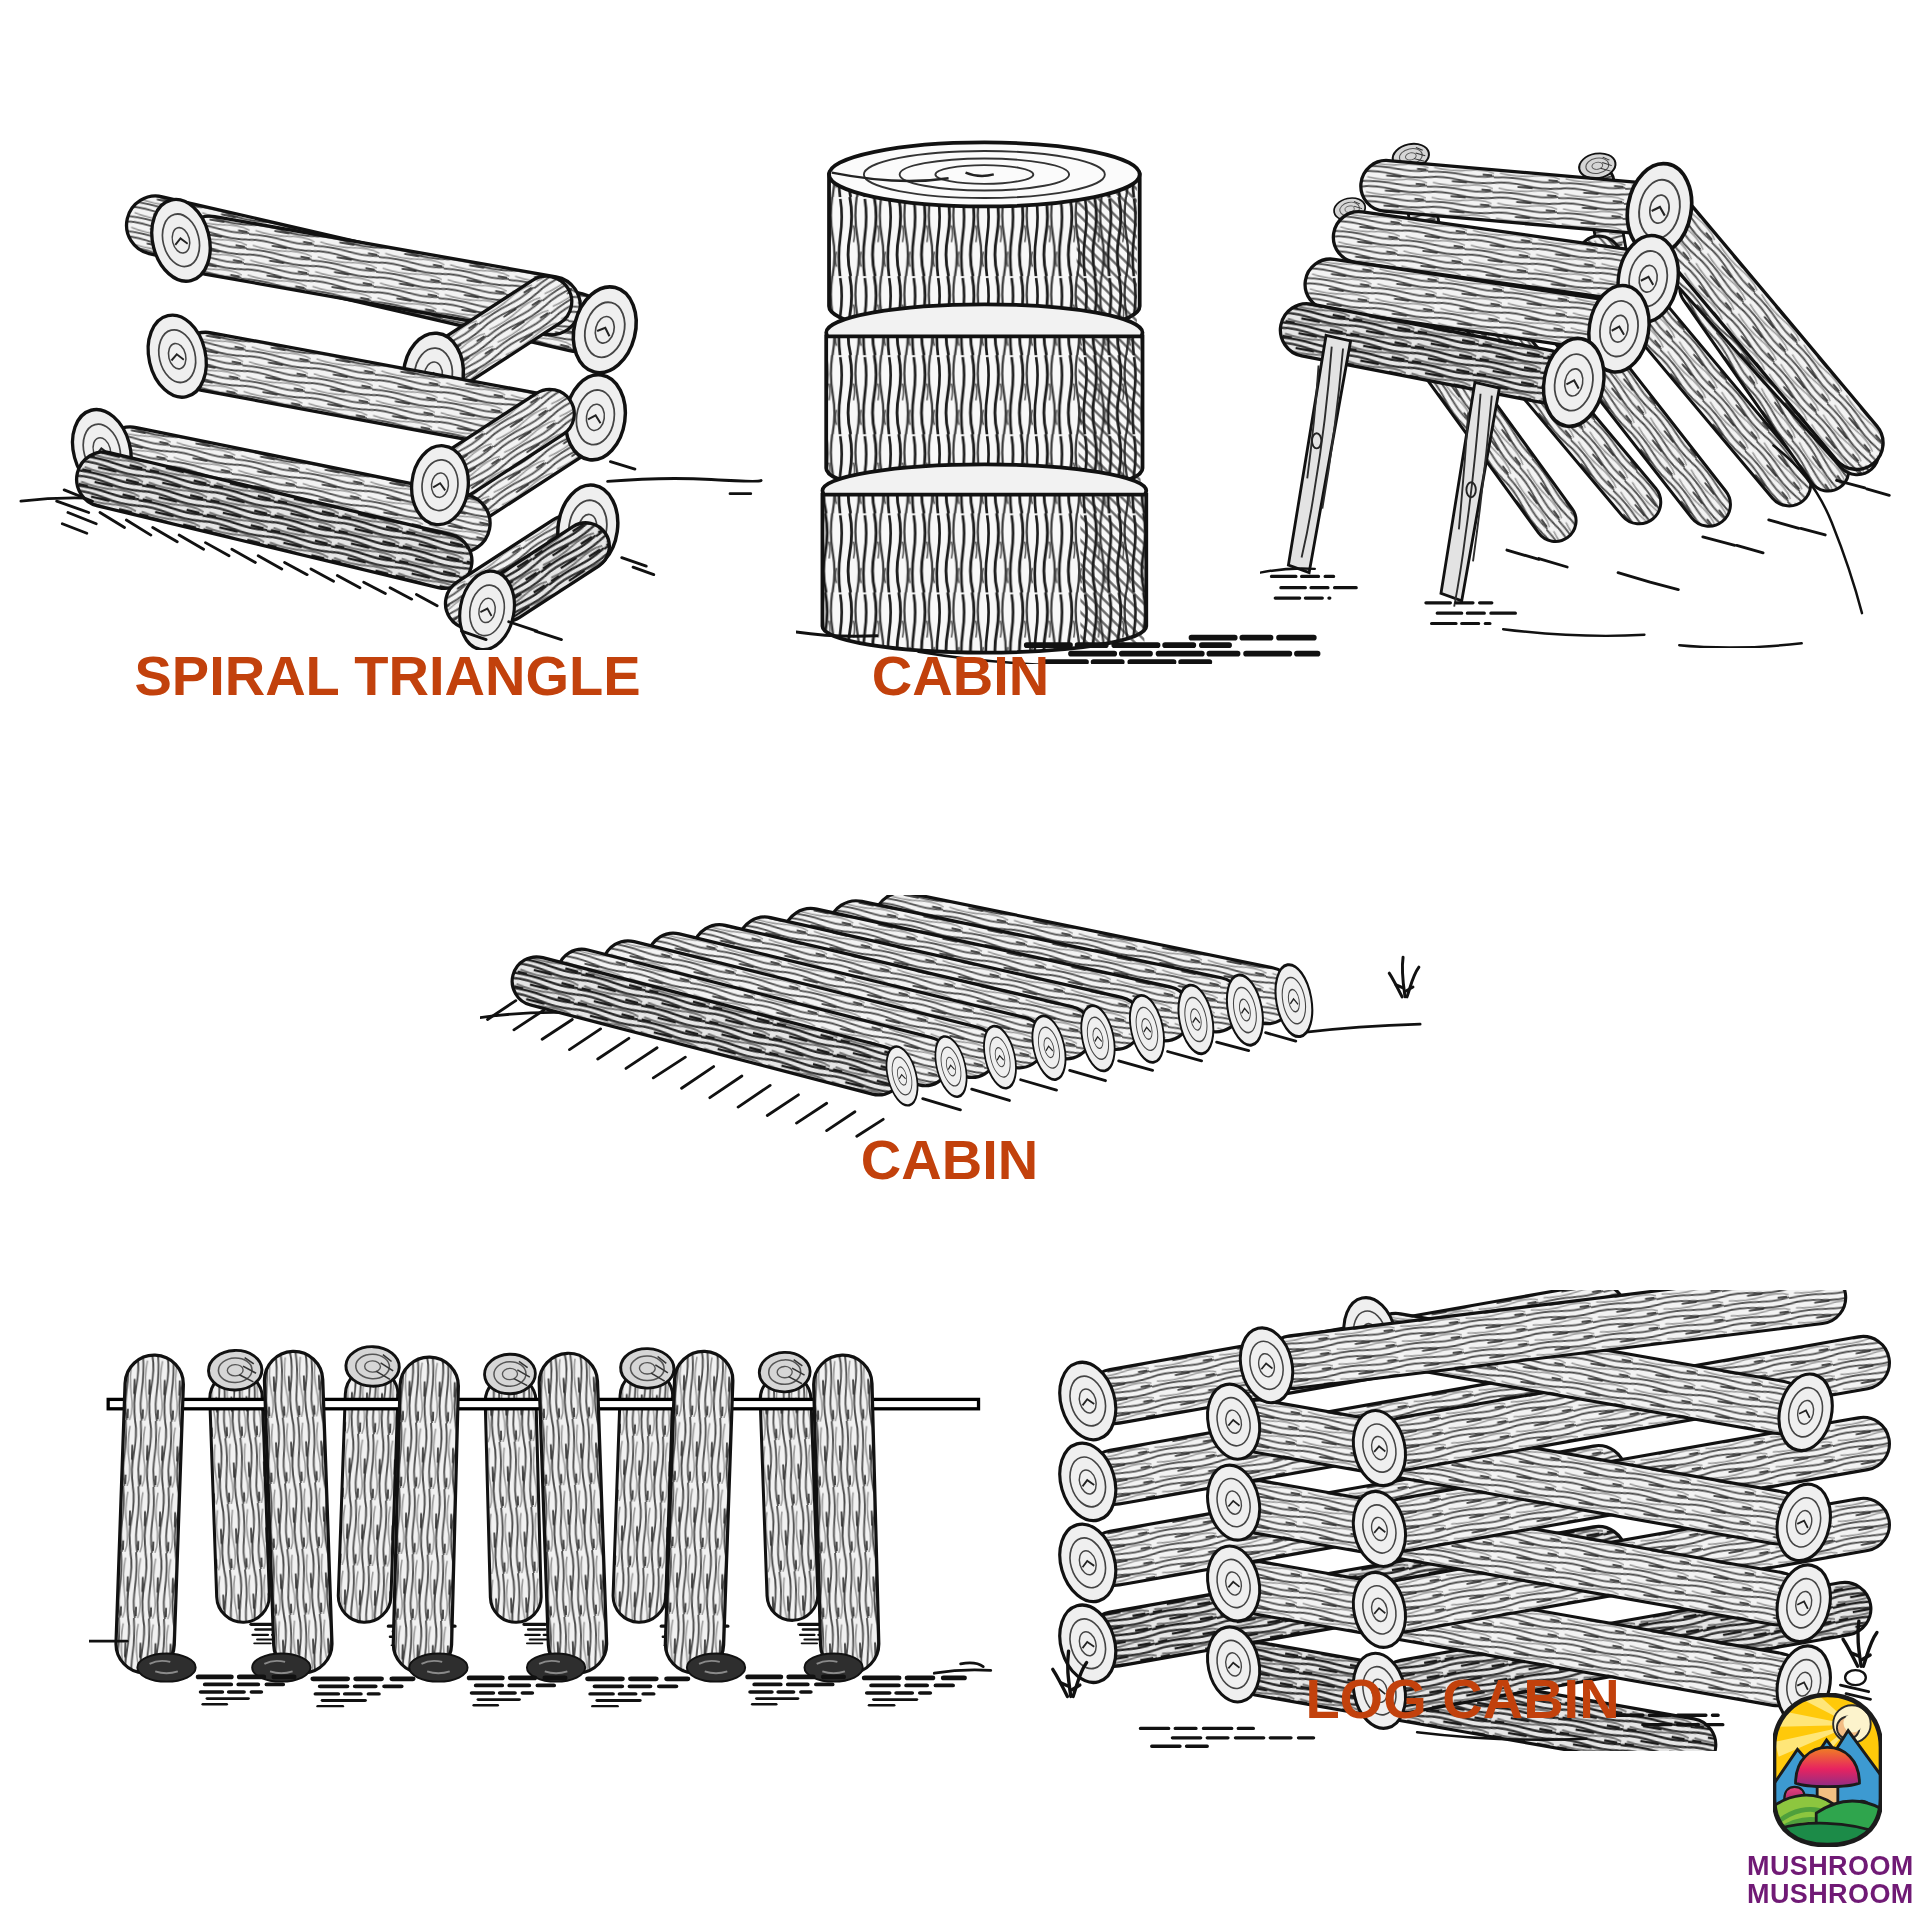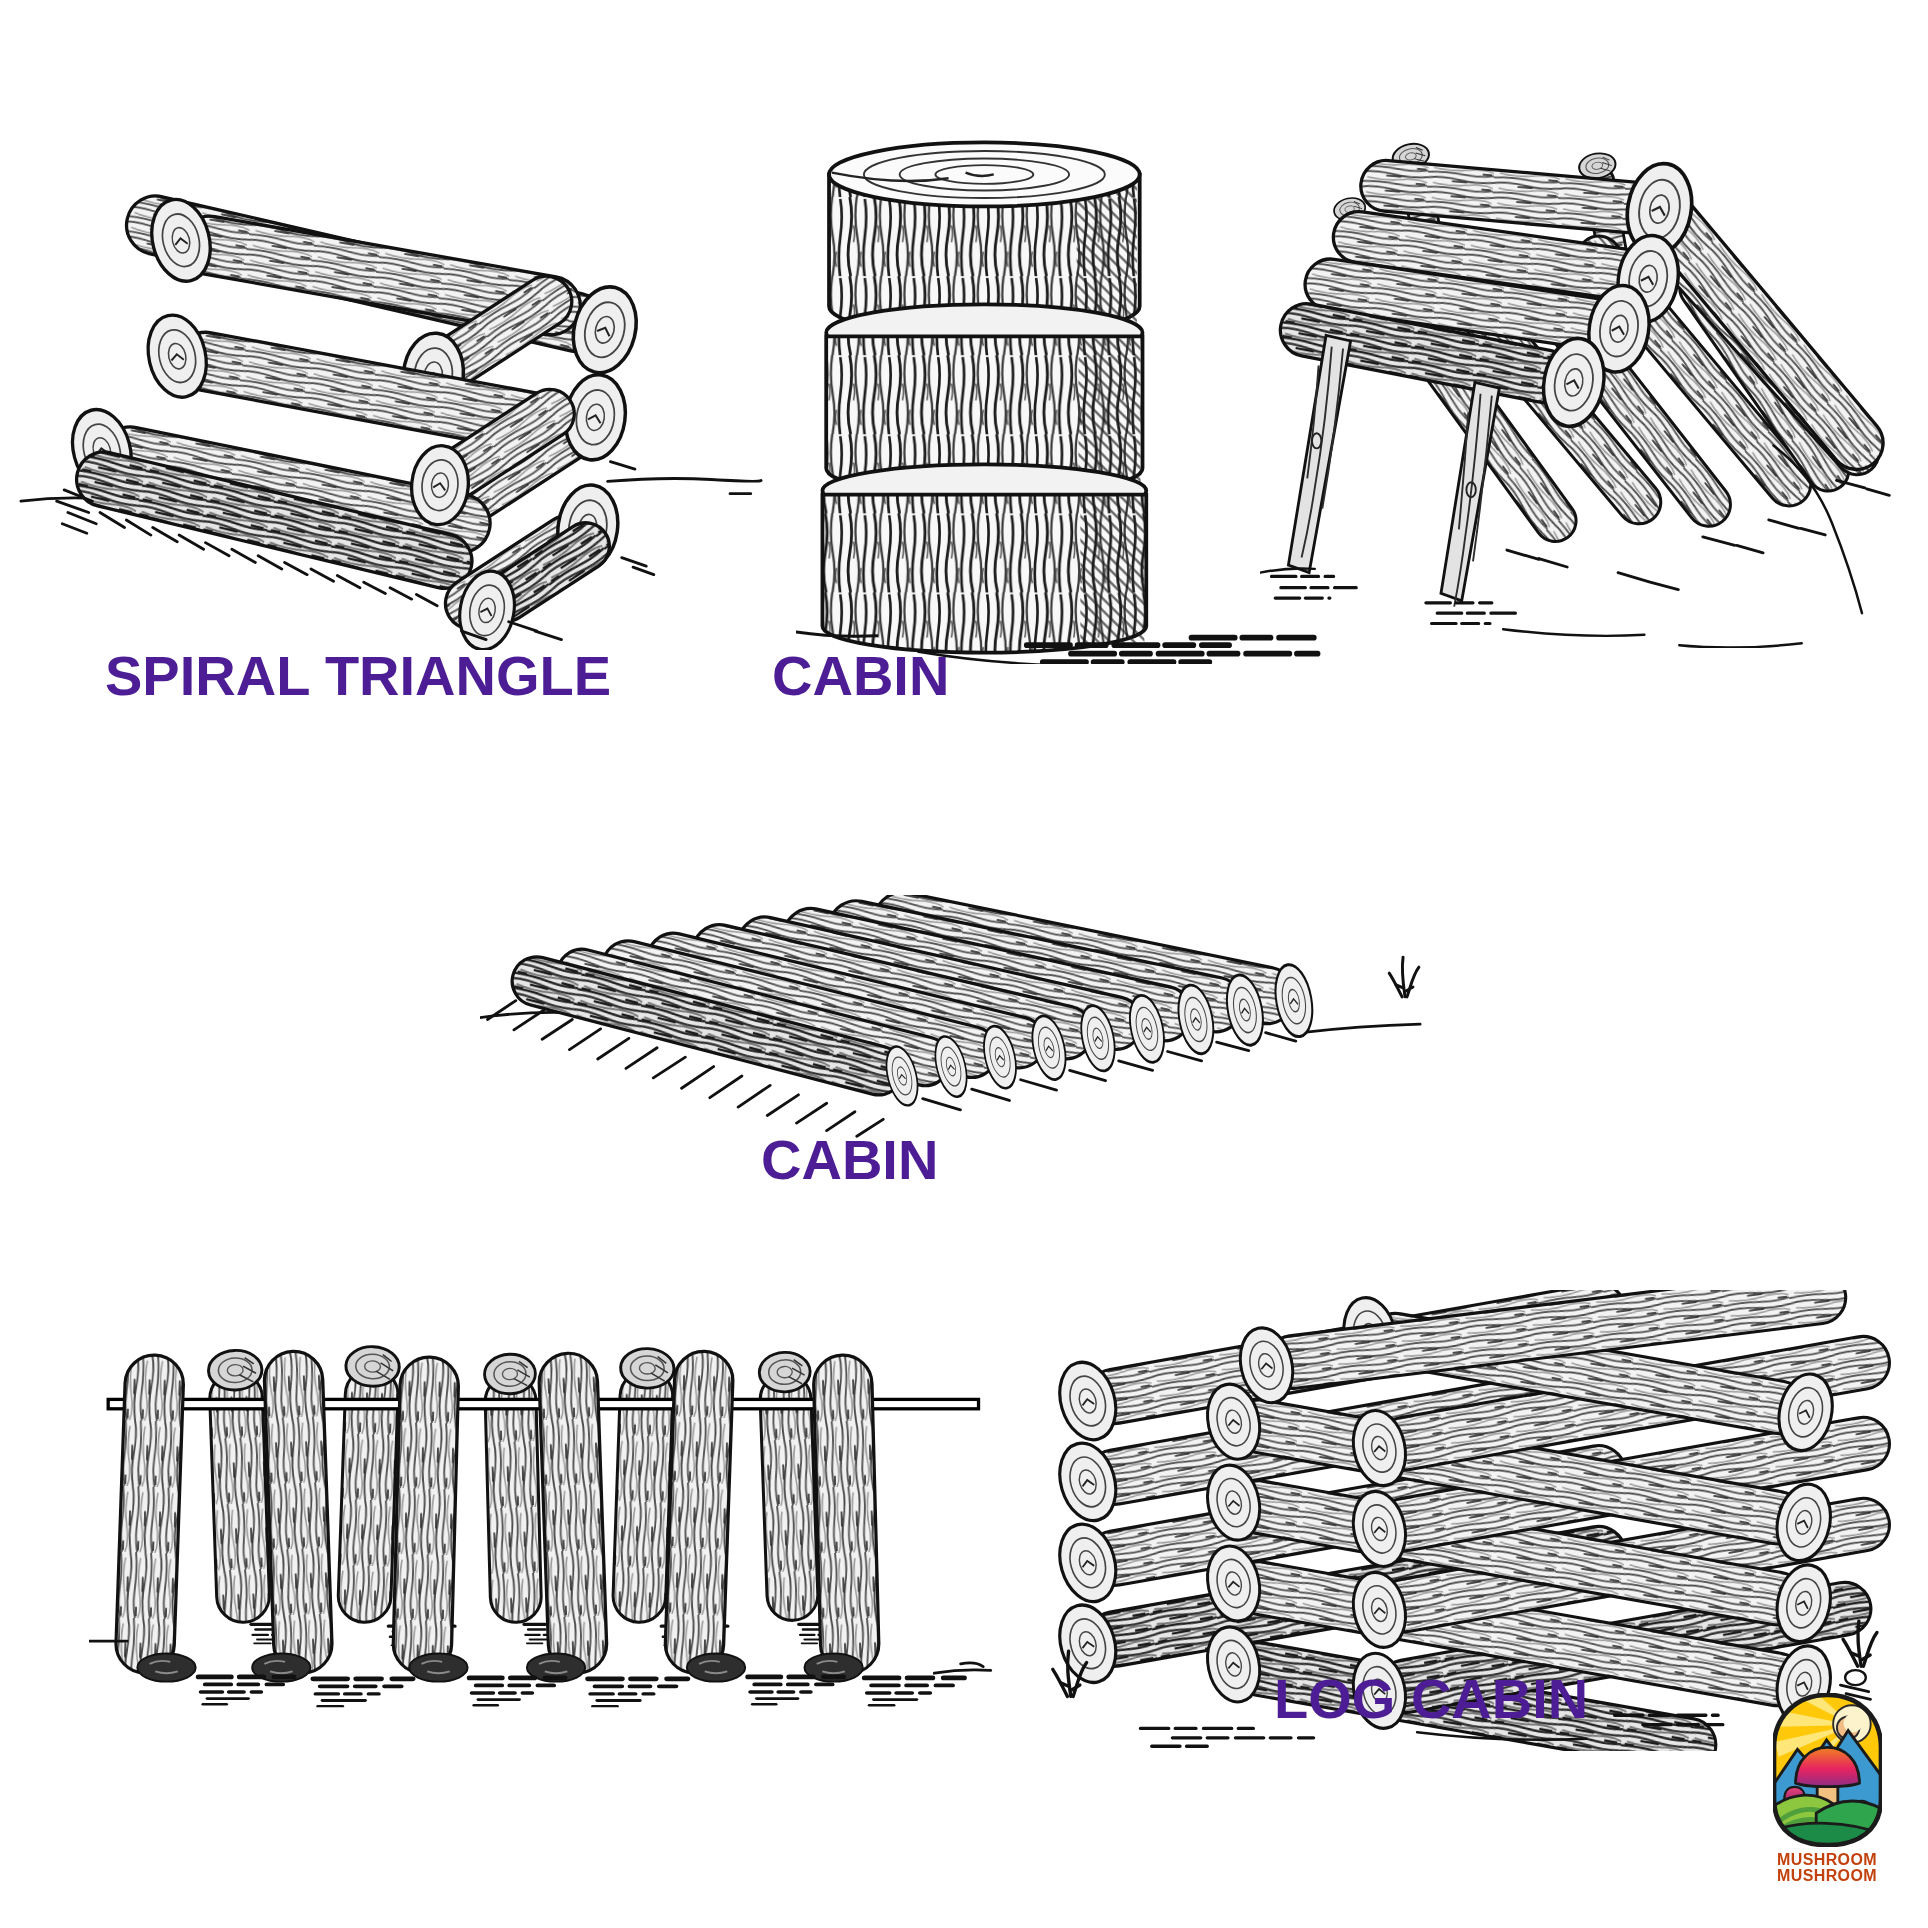--- a/index.html
+++ b/index.html
@@ -1,24 +1,24 @@
 <!DOCTYPE html>
 <html style="font-size:15px"><head>
 <meta charset="utf-8">
 <style>
   html,body{margin:0;padding:0;background:#fff;}
   .canvas{position:relative;width:1928px;height:1928px;background:#ffffff;overflow:hidden;
           font-family:"Liberation Sans",sans-serif;}
   .fig{position:absolute;}
   .fig svg{display:block;}
-  .fig-label{position:absolute;font-weight:700;font-size:56px;line-height:1;color:#4c1d95;
-             letter-spacing:0px;white-space:nowrap;}
+  .fig-label{position:absolute;font-weight:700;font-size:56px;line-height:1;color:#c2410c;
+             text-align:center;letter-spacing:0px;white-space:nowrap;}
   .logo-wrap{position:absolute;left:1747px;top:1693px;width:160px;text-align:center;}
   .logo-wrap svg{display:block;margin:0 auto;}
-  .logo-text{margin-top:4.7px;font-weight:700;font-size:16px;line-height:1.05;color:#c2410c;
+  .logo-text{margin-top:4.7px;font-weight:700;font-size:27px;line-height:1.05;color:#701a75;
              letter-spacing:0.4px;}
 </style>
 </head>
 <body>
 
 <div class="canvas">
 
   <svg width="0" height="0" style="position:absolute">
     <defs>
       <pattern id="gH" width="70" height="16" patternUnits="userSpaceOnUse">

